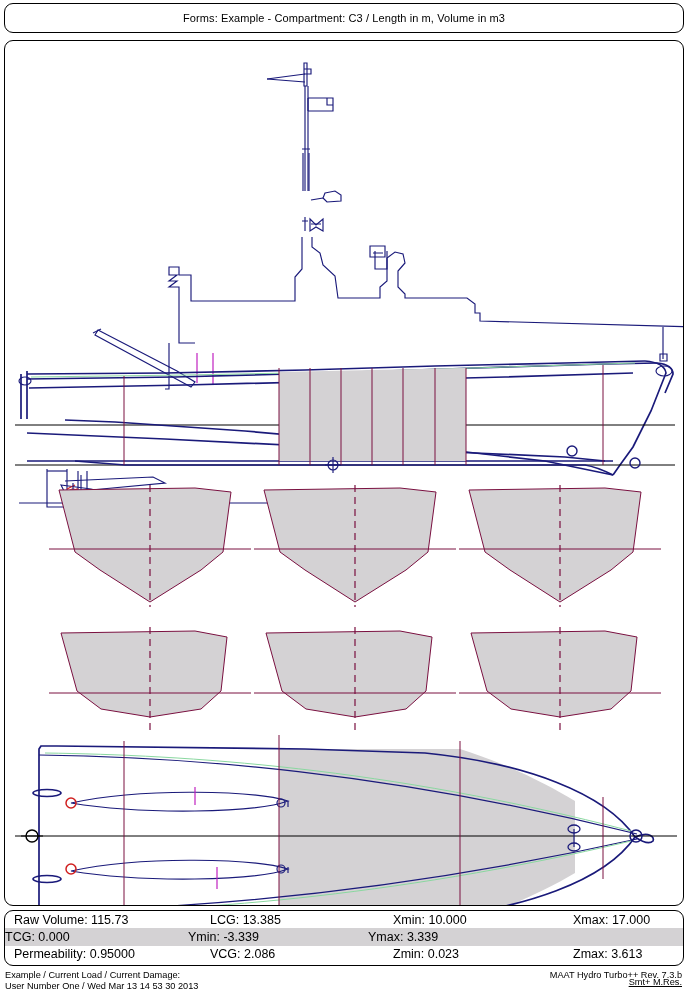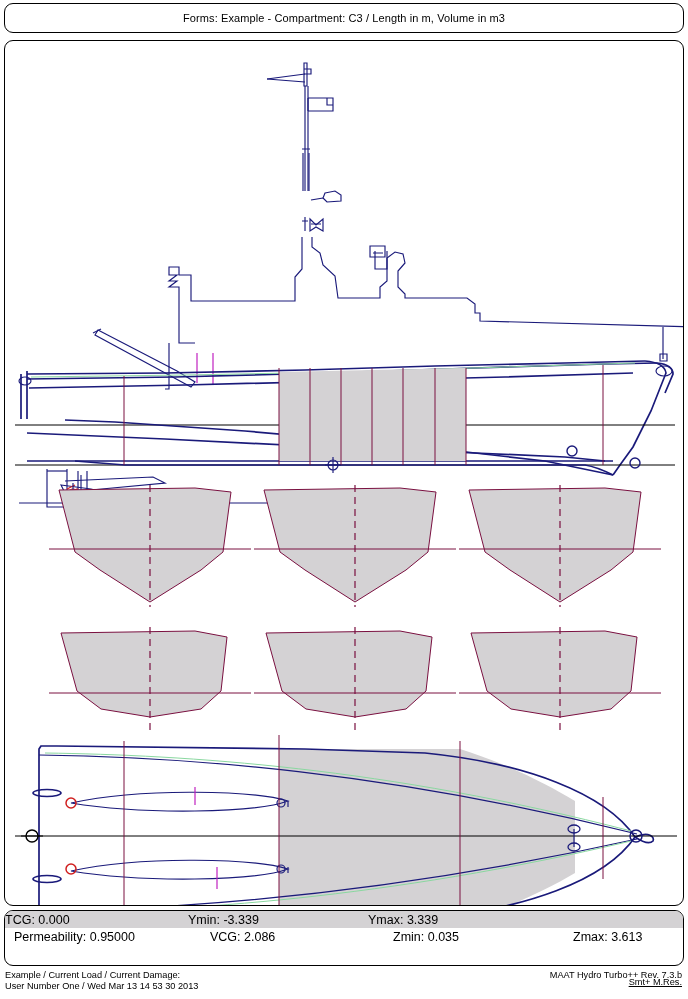--- a/index.html
+++ b/index.html
@@ -322,29 +322,35 @@
         <line class="st" x1="274" y1="694" x2="274" y2="886"></line>
         <line class="st" x1="455" y1="700" x2="455" y2="886"></line>
         <line class="st" x1="598" y1="756" x2="598" y2="838"></line>
       </g>
     </g>
 
   </svg>
 </div>
 
 <div id="results-panel">
+  <div class="res-row">
+    <div class="res-cell c0">Raw Volume: 115.73</div>
+    <div class="res-cell c1">LCG: 13.385</div>
+    <div class="res-cell c2">Xmin: 10.000</div>
+    <div class="res-cell c3">Xmax: 17.000</div>
+  </div>
   <div class="res-row alt">
     <div class="res-cell c1">TCG: 0.000</div>
     <div class="res-cell c2">Ymin: -3.339</div>
     <div class="res-cell c3">Ymax: 3.339</div>
   </div>
   <div class="res-row">
     <div class="res-cell c0">Permeability: 0.95000</div>
     <div class="res-cell c1">VCG: 2.086</div>
-    <div class="res-cell c2">Zmin: 0.035</div>
+    <div class="res-cell c2">Zmin: 0.023</div>
     <div class="res-cell c3">Zmax: 3.613</div>
   </div>
 </div>
 
 <div id="footer">
   <div class="foot-line fl-left" id="foot-l1">Example / Current Load / Current Damage:</div>
   <div class="foot-line fl-left" id="foot-l2">User Number One / Wed Mar 13 14 53 30 2013</div>
   <div class="foot-line fl-right" id="foot-r1">MAAT Hydro Turbo++ Rev. 7.3.b</div>
   <div class="foot-line fl-right" id="foot-r2">Smt+ M.Res.</div>
 </div>

